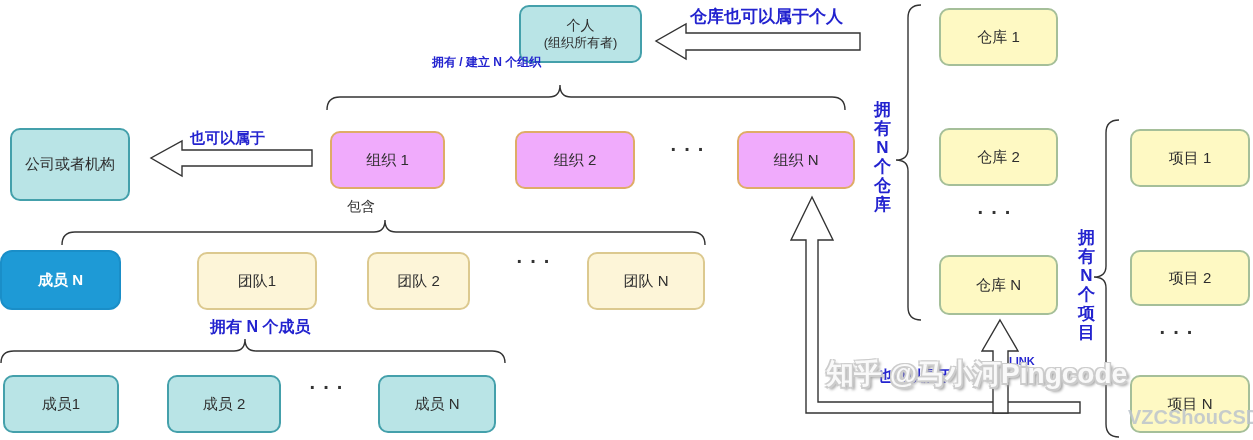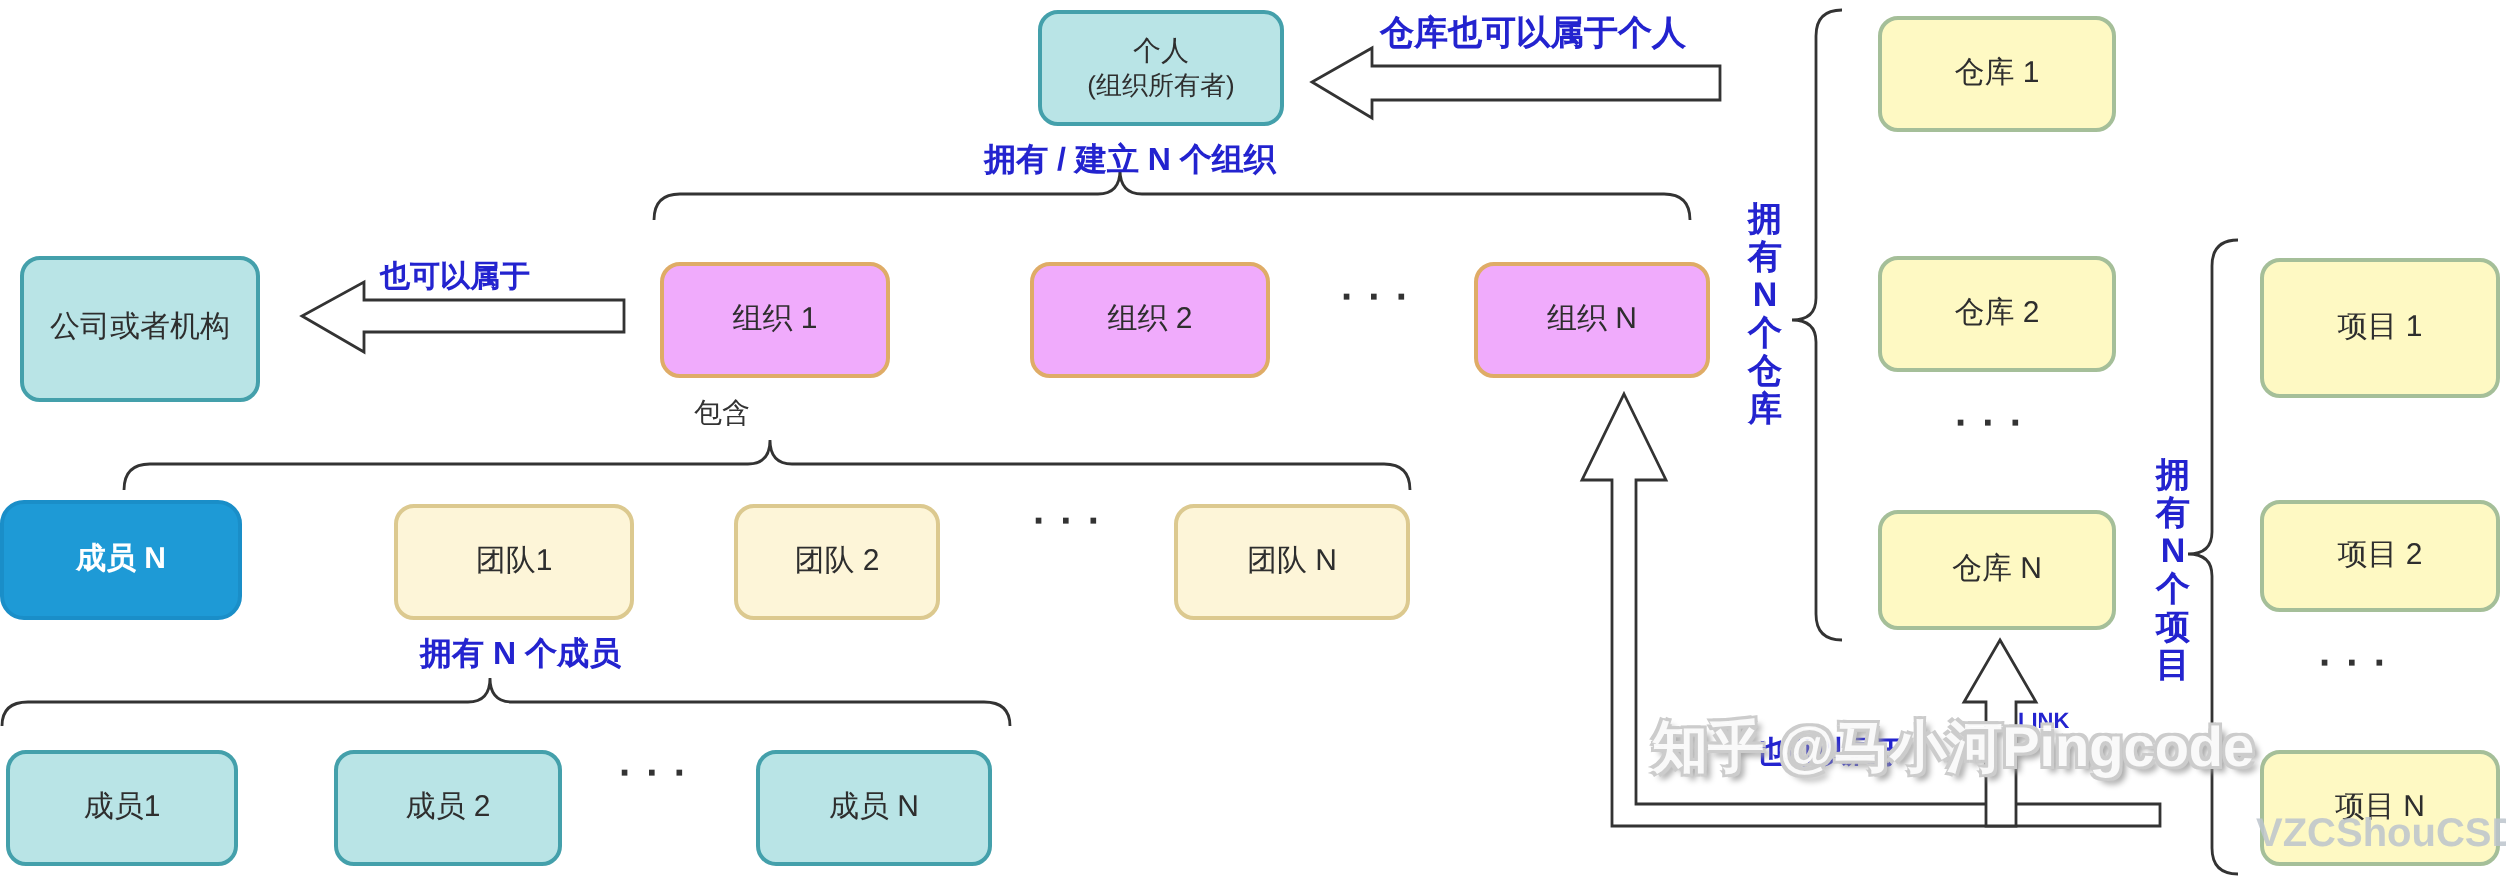--- a/index.html
+++ b/index.html
@@ -53,21 +53,21 @@
     <path d="M 921,5 Q 908,5 908,18 L 908,149 Q 908,160 896,160 Q 908,160 908,171 L 908,307 Q 908,320 921,320" fill="none" stroke="#333333" stroke-width="1.4"></path>
 
     <path d="M 1119,120 Q 1106,120 1106,133 L 1106,266 Q 1106,277 1094,277 Q 1106,277 1106,288 L 1106,424 Q 1106,437 1119,437" fill="none" stroke="#333333" stroke-width="1.4"></path>
   </svg>
 
   <div class="node teal" style="left:519px;top:5px;width:123px;height:58px">
     <div class="main">个人</div>
     <div class="sub">(组织所有者)</div>
   </div>
   <div class="lbl" style="left:690px;top:5px;font-size:17px">仓库也可以属于个人</div>
-  <div class="lbl" style="left:432px;top:70px;width:266px;text-align:center;font-size:16px">拥有 / 建立 N 个组织</div>
+  <div class="lbl" style="left:432px;top:54px;width:266px;font-size:12px">拥有 / 建立 N 个组织</div>
 
   <div class="node teal" style="left:10px;top:128px;width:120px;height:73px">
     <span>公司或者机构</span>
   </div>
   <div class="lbl" style="left:190px;top:129px;font-size:15px">也可以属于</div>
 
   <div class="node orange" style="left:330px;top:131px;width:115px;height:58px">
     <span>组织 1</span>
   </div>
   <div class="node orange" style="left:515px;top:131px;width:120px;height:58px">
@@ -111,21 +111,21 @@
   </div>
   <div class="node green" style="left:939px;top:128px;width:119px;height:58px">
     <span>仓库 2</span>
   </div>
   <div class="dots" style="left:975px;top:201px;width:46px;text-align:center">···</div>
   <div class="node green" style="left:939px;top:255px;width:119px;height:60px">
     <span>仓库 N</span>
   </div>
 
   <div class="lbl vlbl" style="left:1076px;top:228px">拥有N个项目</div>
-  <div class="node green" style="left:1130px;top:129px;width:120px;height:70px">
+  <div class="node green" style="left:1130px;top:129px;width:120px;height:58px">
     <span>项目 1</span>
   </div>
   <div class="node green" style="left:1130px;top:250px;width:120px;height:56px">
     <span>项目 2</span>
   </div>
   <div class="dots" style="left:1157px;top:321px;width:46px;text-align:center">···</div>
   <div class="node green" style="left:1130px;top:375px;width:120px;height:58px">
     <span>项目 N</span>
   </div>
 

